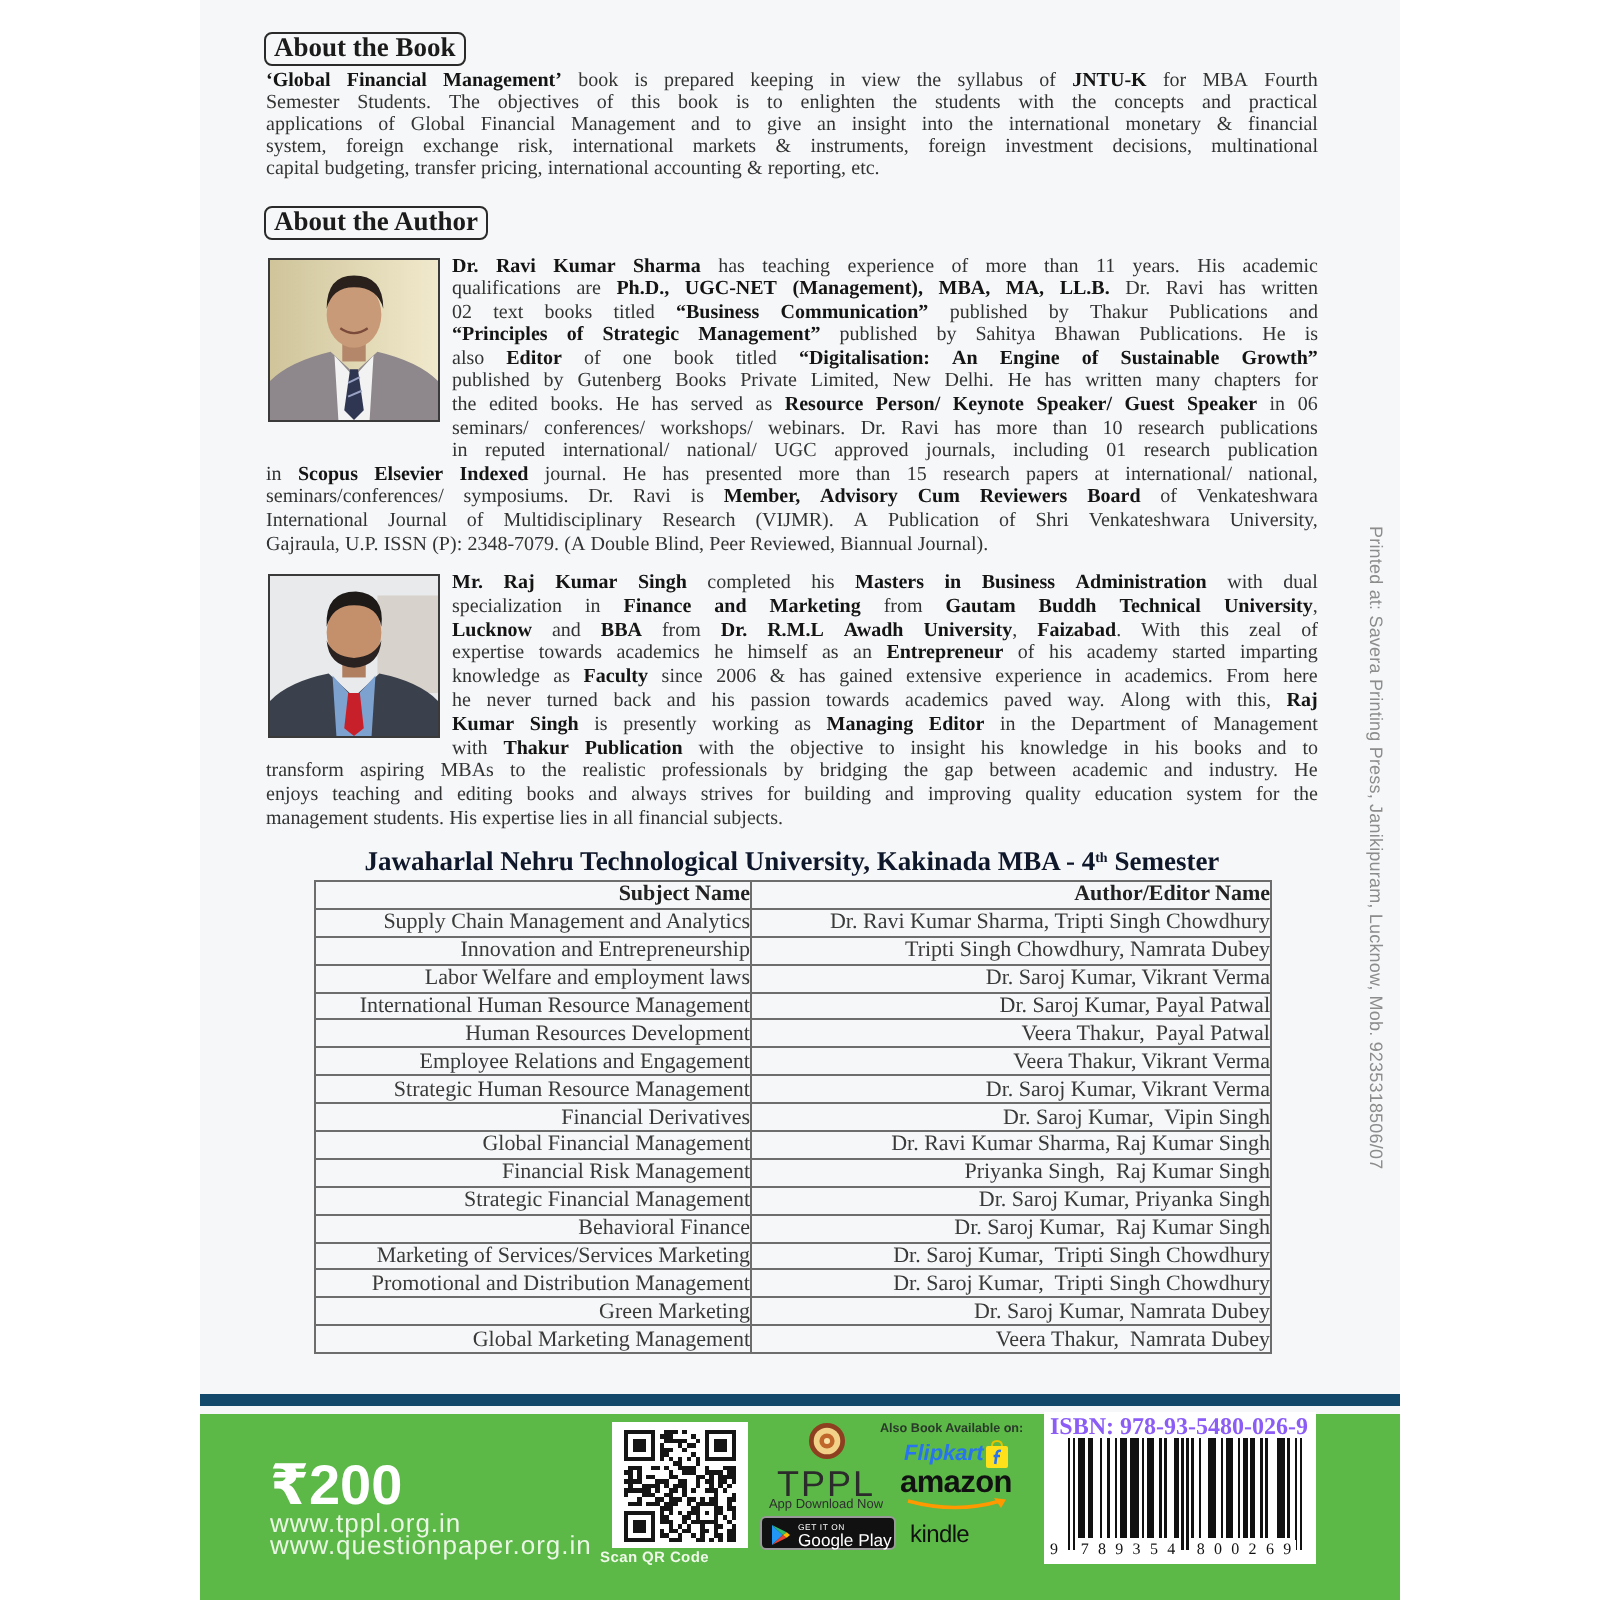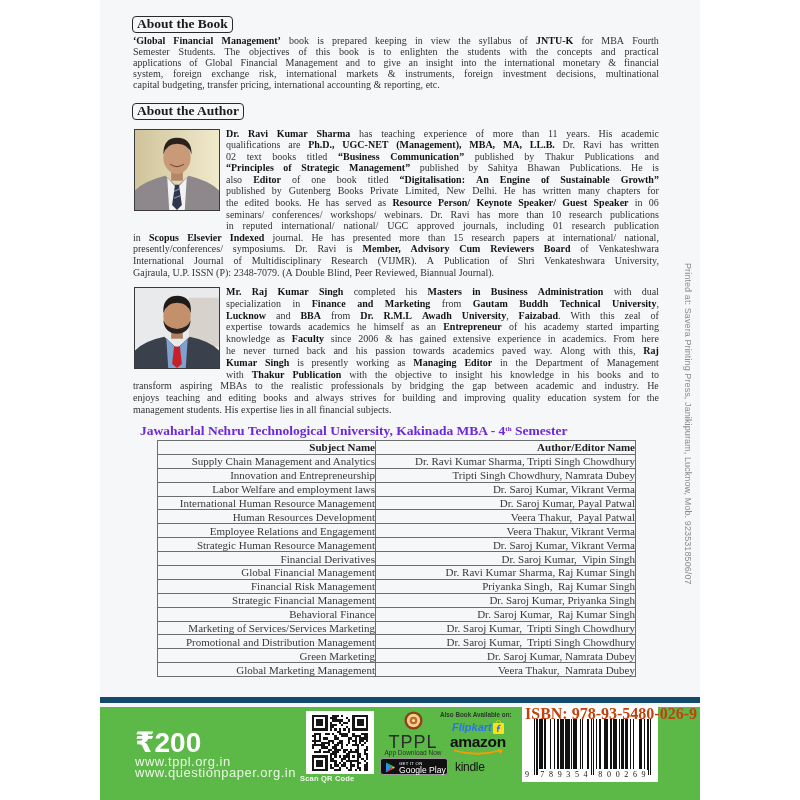--- a/index.html
+++ b/index.html
@@ -8,21 +8,21 @@
 .cover{position:absolute;left:100px;top:0;width:600px;height:800px;background:var(--cover_bg,#f6f7f8);overflow:hidden}
 .hbox{position:absolute;left:32px;height:17px;border:1.4px solid #2a2a2a;border-radius:4px;padding:0 4px;font-weight:bold;font-size:13.5px;line-height:14.5px;color:#1b1b1b;white-space:nowrap}
 .para{position:absolute;left:33px;width:526px;font-size:10px;color:var(--body_text,#333333)}
 .ln{display:flex;justify-content:space-between;column-gap:2px;white-space:nowrap}
 .ln.last{justify-content:flex-start;column-gap:0.26em}
 .ln.narrow{margin-left:93px}
 .bd{font-weight:bold;color:#141414}
 .photo{position:absolute;left:34px;width:86px;height:82px;border:1.5px solid #3a3a3a;overflow:hidden;background:#ddd}
 .photo svg{display:block;width:100%;height:100%}
 .printer-note{position:absolute;left:583px;top:263px;writing-mode:vertical-rl;font-family:"Liberation Sans","DejaVu Sans",sans-serif;font-size:9px;letter-spacing:0.1px;color:#8c8c8c;line-height:9px;white-space:nowrap}
-.tbl-title{position:absolute;left:40px;width:512px;top:423px;font-weight:bold;font-size:13.5px;line-height:15px;color:#6d28d9;white-space:nowrap}
+.tbl-title{position:absolute;left:40px;width:512px;top:423px;text-align:center;font-weight:bold;font-size:13.5px;line-height:15px;color:#0f172a;white-space:nowrap}
 .tbl-title sup{font-size:7px;vertical-align:top;position:relative;top:-1px}
 .tbl{position:absolute;left:57px;top:440px;width:478px;border-collapse:collapse;table-layout:fixed;font-size:11px;color:#3a3a3a;border:1.2px solid #444}
 .tbl tr{height:13.9px}
 .tbl td,.tbl th{border:1px solid #6d6d6d;height:13.9px;line-height:12px;padding:0 0 0 5px;white-space:pre;overflow:hidden;text-align:right;font-weight:normal}
 .tbl th{text-align:right;font-weight:bold;padding:0;color:#222}
 .tbl td.c2{padding-left:12px}
 .stripe{position:absolute;left:0;top:697px;width:600px;height:6px;background:var(--stripe,#13496b)}
 .footer{position:absolute;left:0;top:707px;width:600px;height:93px;background:var(--green,#5cb847)}
 .sans{font-family:"Liberation Sans","DejaVu Sans",sans-serif}
 .price{position:absolute;left:35px;top:729px;font-weight:bold;font-size:28px;line-height:28px;color:#ffffff;white-space:nowrap}
@@ -38,21 +38,21 @@
 .gplay .s{position:absolute;left:18px;top:1.5px;font-size:4.2px;line-height:5px;letter-spacing:0.3px;color:#fff;white-space:nowrap}
 .gplay .l{position:absolute;left:18px;top:5.5px;font-size:8.6px;line-height:10px;color:#fff;white-space:nowrap}
 .also{position:absolute;left:340px;top:711px;font-size:6.3px;line-height:7px;font-weight:bold;color:#2a3a2a;white-space:nowrap}
 .flipkart{position:absolute;left:352px;top:720px;height:15px}
 .flipkart .t{position:absolute;left:0;top:1px;font-size:11px;line-height:13px;font-weight:bold;font-style:italic;color:#2874f0;white-space:nowrap}
 .flipkart svg{position:absolute;left:41px;top:0;width:11px;height:14px}
 .amazon{position:absolute;left:350px;top:734px;font-size:15.5px;line-height:16px;font-weight:bold;letter-spacing:-0.3px;color:#111;white-space:nowrap}
 .smile{position:absolute;left:352px;top:749px;width:54px;height:7px}
 .kindle{position:absolute;left:355px;top:758px;font-size:12px;line-height:18px;letter-spacing:-0.3px;color:#111;white-space:nowrap}
 .isbn-box{position:absolute;left:422px;top:706px;width:136px;height:76px;background:#ffffff}
-.isbn-label{position:absolute;left:3px;top:1px;font-weight:bold;font-size:16px;line-height:13px;color:#c2410c;white-space:nowrap}
+.isbn-label{position:absolute;left:3px;top:1px;font-weight:bold;font-size:12px;line-height:13px;color:#8b5cf6;white-space:nowrap}
 .isbn-box svg{position:absolute;left:12px;top:13px;width:117px;height:56px}
 .bc-digits{position:absolute;top:64px;height:10px;font-size:8px;line-height:10px;color:#111;display:flex;justify-content:space-around;background:#fff}
 .bc-first{position:absolute;left:3px;top:64px;font-size:8px;line-height:10px;color:#111}
 </style>
 </head>
 <body>
 
 <div class="cover">
 
   <div class="hbox" style="top:16px">About the Book</div>
@@ -304,21 +304,21 @@
         <span class="w">more</span>
         <span class="w">than</span>
         <span class="w">15</span>
         <span class="w">research</span>
         <span class="w">papers</span>
         <span class="w">at</span>
         <span class="w">international/</span>
         <span class="w">national,</span>
       </div>
       <div class="ln">
-        <span class="w">presently/conferences/</span>
+        <span class="w">seminars/conferences/</span>
         <span class="w">symposiums.</span>
         <span class="w">Dr.</span>
         <span class="w">Ravi</span>
         <span class="w">is</span>
         <span class="w bd">Member,</span>
         <span class="w bd">Advisory</span>
         <span class="w bd">Cum</span>
         <span class="w bd">Reviewers</span>
         <span class="w bd">Board</span>
         <span class="w">of</span>

